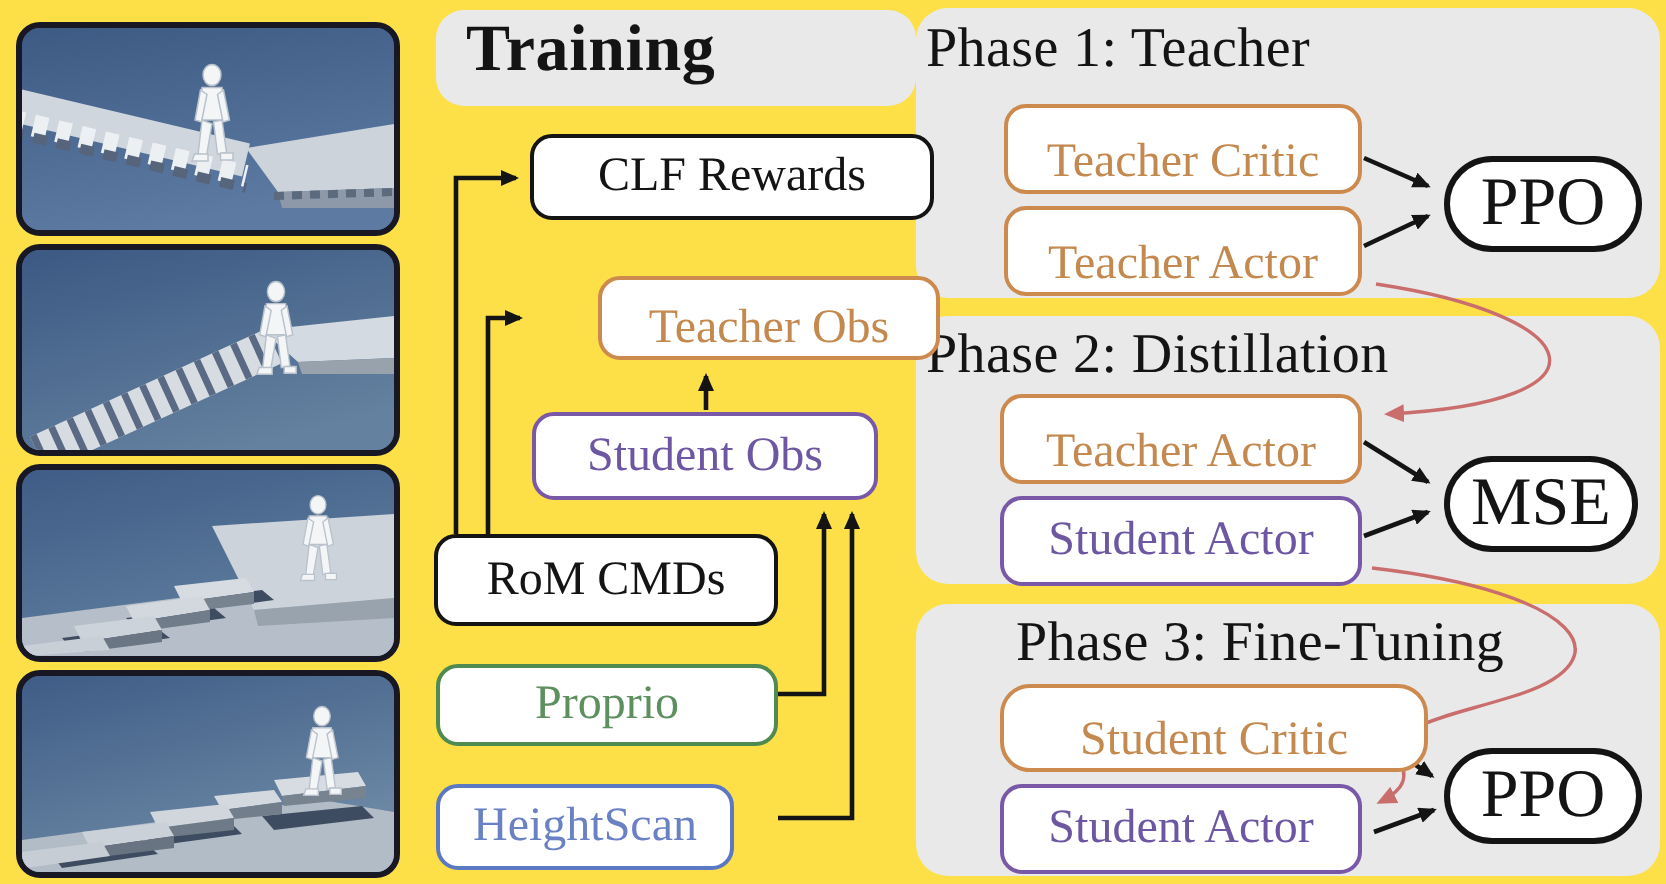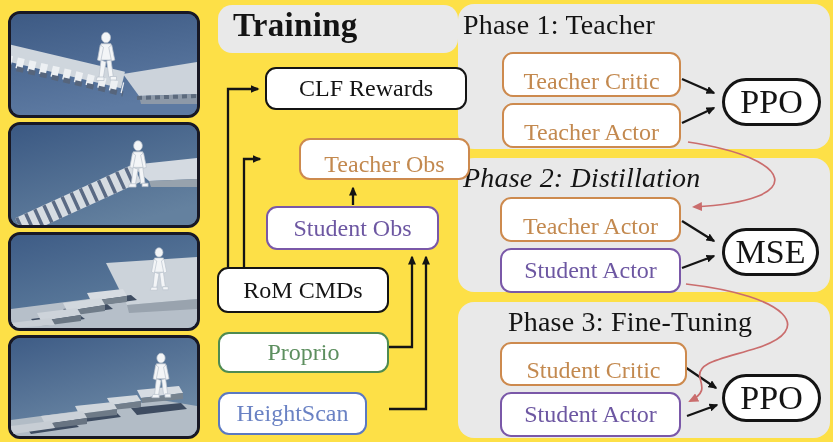--- a/index.html
+++ b/index.html
@@ -204,21 +204,21 @@
     </svg>
   </div>
 
   <div class="panel" style="left:218px;top:5px;width:240px;height:48px;border-radius:14px;"></div>
   <div class="panel" style="left:458px;top:4px;width:372px;height:145px;"></div>
   <div class="panel" style="left:458px;top:158px;width:372px;height:134px;"></div>
   <div class="panel" style="left:458px;top:302px;width:372px;height:136px;"></div>
 
   <div class="training-title" style="left:233px;top:7px;">Training</div>
   <div class="panel-title" style="left:463px;top:9px;">Phase 1:  Teacher</div>
-  <div class="panel-title" style="left:463px;top:162px;font-style:italic;">Phase 2:  Distillation</div>
+  <div class="panel-title" style="left:463px;top:162px;">Phase 2:  Distillation</div>
   <div class="panel-title" style="left:463px;top:306px;margin-left:45px;">Phase 3:  Fine-Tuning</div>
 
   <svg class="overlay" width="833" height="442" viewBox="0 0 833 442">
     <defs>
       <marker id="ab" markerWidth="9" markerHeight="8" refX="7.5" refY="4" orient="auto" markerUnits="userSpaceOnUse">
         <path d="M0,0 L9,4 L0,8 z" class="mk-black"></path>
       </marker>
       <marker id="ar" markerWidth="10" markerHeight="9" refX="8" refY="4.5" orient="auto" markerUnits="userSpaceOnUse">
         <path d="M0,0 L10,4.5 L0,9 z" class="mk-red"></path>
       </marker>
@@ -275,21 +275,21 @@
   <div class="node orange" style="left:500px;top:197px;width:181px;height:45px;">
     <span>Teacher Actor</span>
   </div>
   <div class="node purple" style="left:500px;top:248px;width:181px;height:45px;">
     <span>Student Actor</span>
   </div>
   <div class="node pill" style="left:722px;top:228px;width:97px;height:48px;">
     <span>MSE</span>
   </div>
 
-  <div class="node orange" style="left:500px;top:342px;width:187px;height:44px;">
+  <div class="node orange" style="left:500px;top:342px;width:214px;height:44px;border-radius:15px;">
     <span>Student Critic</span>
   </div>
   <div class="node purple" style="left:500px;top:392px;width:181px;height:45px;">
     <span>Student Actor</span>
   </div>
   <div class="node pill" style="left:722px;top:374px;width:99px;height:48px;">
     <span>PPO</span>
   </div>
 
 </div>

